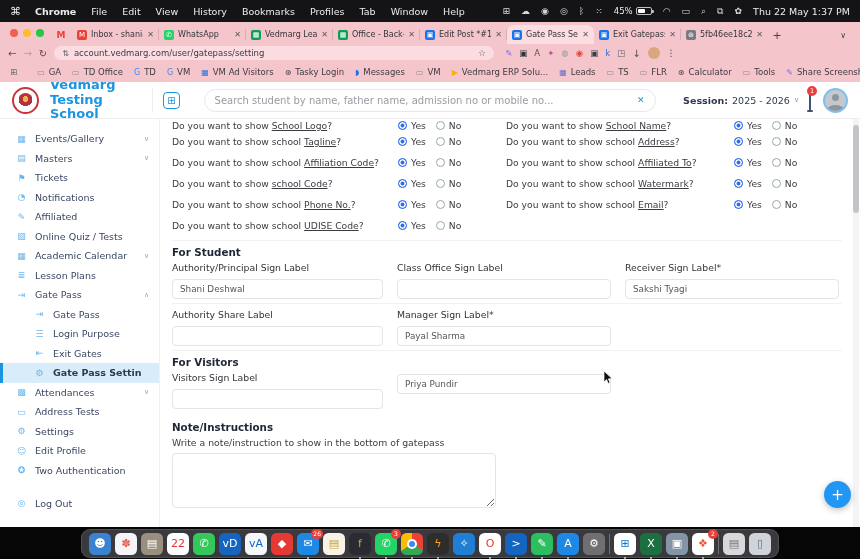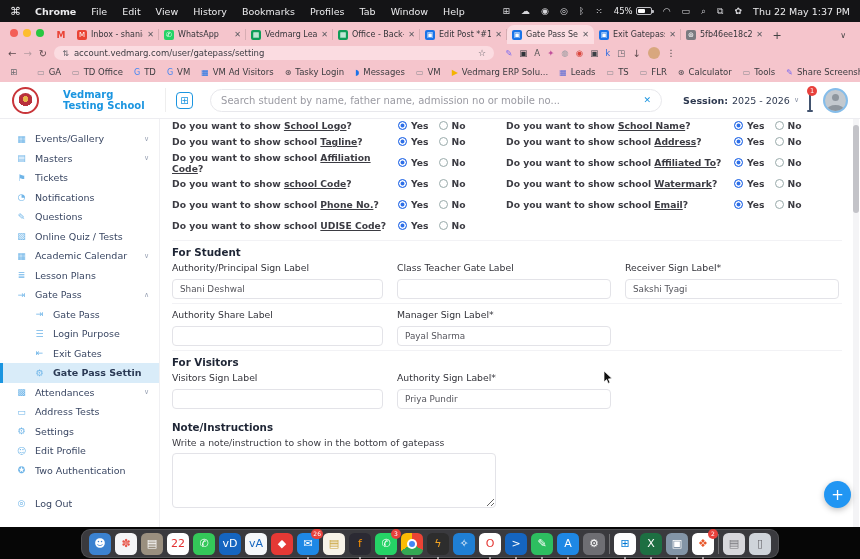--- a/index.html
+++ b/index.html
@@ -54,21 +54,21 @@
   .bookmarks{height:20px;display:flex;align-items:center;padding:0 10px;gap:10px;font-size:8.5px;color:#3c3c40;}
   .bm{display:flex;align-items:center;gap:4px;white-space:nowrap;}
   .bm .bico{font-size:8px;}
   .bm-sep{width:1px;height:11px;background:rgba(0,0,0,.15);}
 
   
   .app{flex:1;background:#fff;display:flex;flex-direction:column;overflow:hidden;position:relative;}
   .appheader{height:37px;display:flex;align-items:center;padding:0 12px;border-bottom:1px solid #ededf1;flex:0 0 auto;}
   .logo{width:27px;height:27px;border-radius:50%;border:2px solid #c9353a;background:#fff;position:relative;flex:0 0 auto;}
   .logo::before{content:"";position:absolute;inset:4px;border-radius:50%;background:radial-gradient(circle at 50% 40%,#e8b64c 0 3px,#b8303c 3px 7px,#fff 7px);}
-  .school-name{width:92px;margin-left:24px;font-size:10px;line-height:1.15;font-weight:bold;color:#1b95e0;}
+  .school-name{width:92px;margin-left:11px;font-size:13px;line-height:1.15;font-weight:bold;color:#1b95e0;}
   .hdr-divider{width:1px;height:24px;background:#eee;margin:0 10px;}
   .grid-btn{width:17px;height:17px;border:1.4px solid #1b95e0;border-radius:4px;color:#1b95e0;font-size:10px;
     display:flex;align-items:center;justify-content:center;flex:0 0 auto;}
   .searchwrap{flex:1;display:flex;justify-content:center;}
   .searchpill{width:452px;height:23px;border:1px solid #e8e8ec;border-radius:12px;display:flex;align-items:center;padding:0 10px;gap:6px;background:#fff;}
   .searchpill input{flex:1;border:none;outline:none;font-size:10px;color:#555;background:transparent;}
   .searchpill input::placeholder{color:#9a9aa2;}
   .clear-x{color:#1b95e0;font-size:9px;}
   .session{display:flex;align-items:center;gap:4px;margin:0 10px 0 4px;font-size:9.5px;color:#2e3950;white-space:nowrap;}
   .session .slabel{font-weight:bold;}
@@ -90,21 +90,21 @@
   .side-item .sico{color:#6fb5e8;font-size:9px;width:11px;text-align:center;flex:0 0 auto;}
   .side-item .slbl{flex:1;white-space:nowrap;overflow:hidden;}
   .side-item .schev{font-size:7px;color:#9aa3b5;}
   .side-item.sub{padding-left:34px;}
   .side-item.active{background:#d9ecf9;font-weight:bold;color:#2b3a55;}
   .side-item.active::before{content:"";position:absolute;left:0;top:0;bottom:0;width:3px;background:#1b95e0;}
   .side-logout{margin-top:auto;margin-bottom:14px;}
 
   
   .main{flex:1;position:relative;overflow:hidden;padding:0 18px 0 12px;}
-  .qgrid{display:grid;grid-template-columns:226px 108px 228px 1fr;align-items:center;font-weight:bold;}
+  .qgrid{display:grid;grid-template-columns:226px 108px 228px 1fr;align-items:center;}
   .qrow{display:contents;}
   .qcell{font-size:9.2px;color:#3b3b42;height:21px;display:flex;align-items:center;}
   .qcell u{text-decoration:underline;}
   .radios{display:flex;align-items:center;gap:4px;height:21px;}
   .radio{width:9px;height:9px;border:1px solid #9aa;border-radius:50%;background:#fff;flex:0 0 auto;}
   .radio.checked{background:#2e6fe8;border-color:#2e6fe8;box-shadow:inset 0 0 0 1.5px #fff;}
   .rlbl{font-size:9.2px;color:#3b3b42;margin-right:6px;}
   .partialclip{height:12px;overflow:hidden;display:flex;flex-direction:column;justify-content:flex-end;}
   .section{border-top:1px solid #f2f2f5;padding-top:5px;margin-top:4px;}
   .sec-title{font-size:10.3px;font-weight:bold;color:#1e2535;margin-bottom:4px;}
@@ -368,21 +368,21 @@
                 <span class="slbl" data-name="sidebar-item-label">Tickets</span>
                 <span class="schev" data-name="chevron-icon"></span>
               </span>
               <span class="side-item" data-name="sidebar-item-notifications">
                 <span class="sico" data-name="sidebar-item-icon">◔</span>
                 <span class="slbl" data-name="sidebar-item-label">Notifications</span>
                 <span class="schev" data-name="chevron-icon"></span>
               </span>
               <span class="side-item" data-name="sidebar-item-questions">
                 <span class="sico" data-name="sidebar-item-icon">✎</span>
-                <span class="slbl" data-name="sidebar-item-label">Questions</span>
+                <span class="slbl" data-name="sidebar-item-label">Affiliated</span>
                 <span class="schev" data-name="chevron-icon"></span>
               </span>
               <span class="side-item" data-name="sidebar-item-online-quiz-tests">
                 <span class="sico" data-name="sidebar-item-icon">▧</span>
                 <span class="slbl" data-name="sidebar-item-label">Online Quiz / Tests</span>
                 <span class="schev" data-name="chevron-icon"></span>
               </span>
               <span class="side-item" data-name="sidebar-item-academic-calendar">
                 <span class="sico" data-name="sidebar-item-icon">▦</span>
                 <span class="slbl" data-name="sidebar-item-label">Academic Calendar</span>
@@ -626,21 +626,21 @@
 
           <div class="section" data-name="for-student-section">
             <div class="sec-title" data-name="section-title">For Student</div>
             <div class="fields">
 
             <span data-name="field">
                   <span class="flabel" data-name="field-label">Authority/Principal Sign Label</span>
                   <input class="finput" data-name="authority-principal-sign-label-field" value="Shani Deshwal" style="">
                 </span>
                 <span data-name="field">
-                  <span class="flabel" data-name="field-label">Class Teacher Gate Label</span>
+                  <span class="flabel" data-name="field-label">Class Office Sign Label</span>
                   <input class="finput" data-name="class-teacher-sign-label-field" value="" style="">
                 </span>
                 <span data-name="field">
                   <span class="flabel" data-name="field-label">Receiver Sign Label*</span>
                   <input class="finput" data-name="receiver-sign-label-field" value="Sakshi Tyagi" style="">
                 </span>
               </div>
           </div>
 
           <div class="section" data-name="for-staff-section">
@@ -659,21 +659,20 @@
 
           <div class="section" data-name="for-visitors-section">
             <div class="sec-title" data-name="section-title">For Visitors</div>
             <div class="fields">
 
             <span data-name="field">
                   <span class="flabel" data-name="field-label">Visitors Sign Label</span>
                   <input class="finput" data-name="visitors-sign-label-field" value="" style="">
                 </span>
                 <span data-name="field">
-                  <span class="flabel" data-name="field-label">Authority Sign Label*</span>
                   <input class="finput" data-name="visitor-authority-sign-label-field" value="Priya Pundir" style="">
                 </span>
               </div>
           </div>
 
           <div class="section" data-name="note-instructions-section" style="border-top:none;margin-top:7px;">
             <div class="sec-title" data-name="section-title">Note/Instructions</div>
             <div class="note-sub" data-name="note-helper-text">Write a note/instruction to show in the bottom of gatepass</div>
             <textarea class="note-ta" data-name="note-instructions-textarea" style=""></textarea>
           </div>

